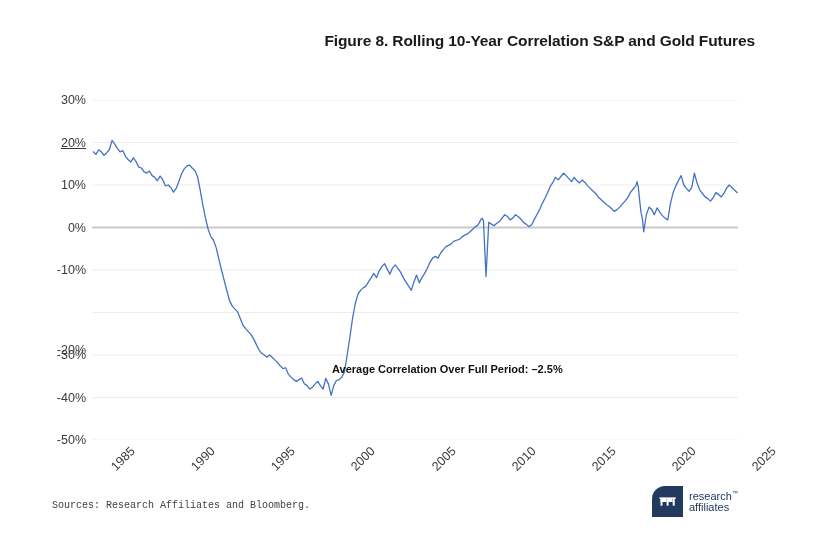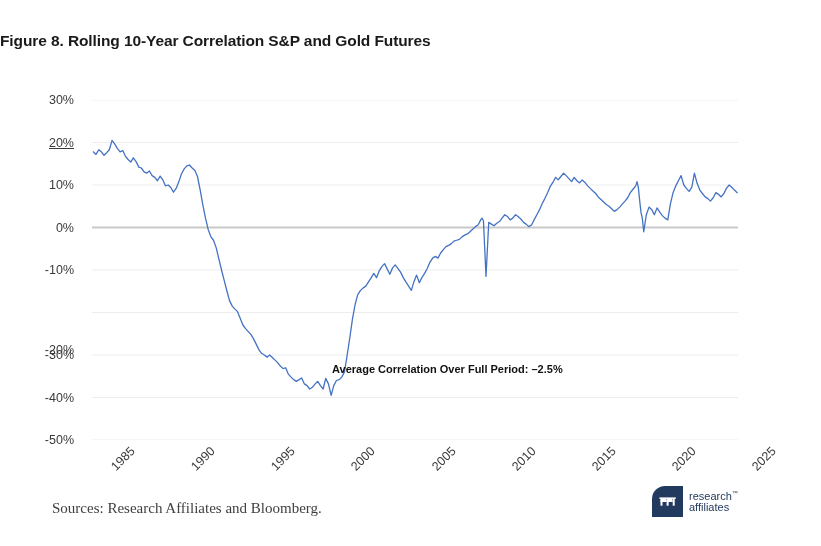--- a/index.html
+++ b/index.html
@@ -22,21 +22,21 @@
     height: 546px;
     background: #ffffff;
   }
 
   
   #chart-title-block {
     position: absolute;
     left: 0;
     top: 30px;
     width: 755px;
-    text-align: left;
+    text-align: right;
   }
   .title-line {
     font-family: "Liberation Sans", sans-serif;
     font-size: 15.5px;
     font-weight: bold;
     color: #1a1a1a;
     line-height: 21px;
     letter-spacing: -0.1px;
     white-space: nowrap;
   }
@@ -60,21 +60,21 @@
   
   #y-axis-labels {
     position: absolute;
     left: 40px;
     top: 100px;
     width: 46px;
     height: 340px;
   }
   .y-tick-label {
     position: absolute;
-    right: 12px;
+    right: 0;
     width: 46px;
     text-align: right;
     font-family: "Liberation Sans", sans-serif;
     font-size: 12.5px;
     color: #3a3a3a;
     transform: translateY(-50%);
     white-space: nowrap;
   }
 
   
@@ -106,22 +106,22 @@
     font-weight: bold;
     color: #111111;
     white-space: nowrap;
   }
 
   
   #source-note {
     position: absolute;
     left: 52px;
     top: 500px;
-    font-family: Liberation Serif, serif;
-    font-size: 15px;
+    font-family: Liberation Mono, monospace;
+    font-size: 10px;
     color: #3f3f3f;
     white-space: nowrap;
   }
 
   
   #brand-logo {
     position: absolute;
     left: 652px;
     top: 484px;
     width: 96px;

